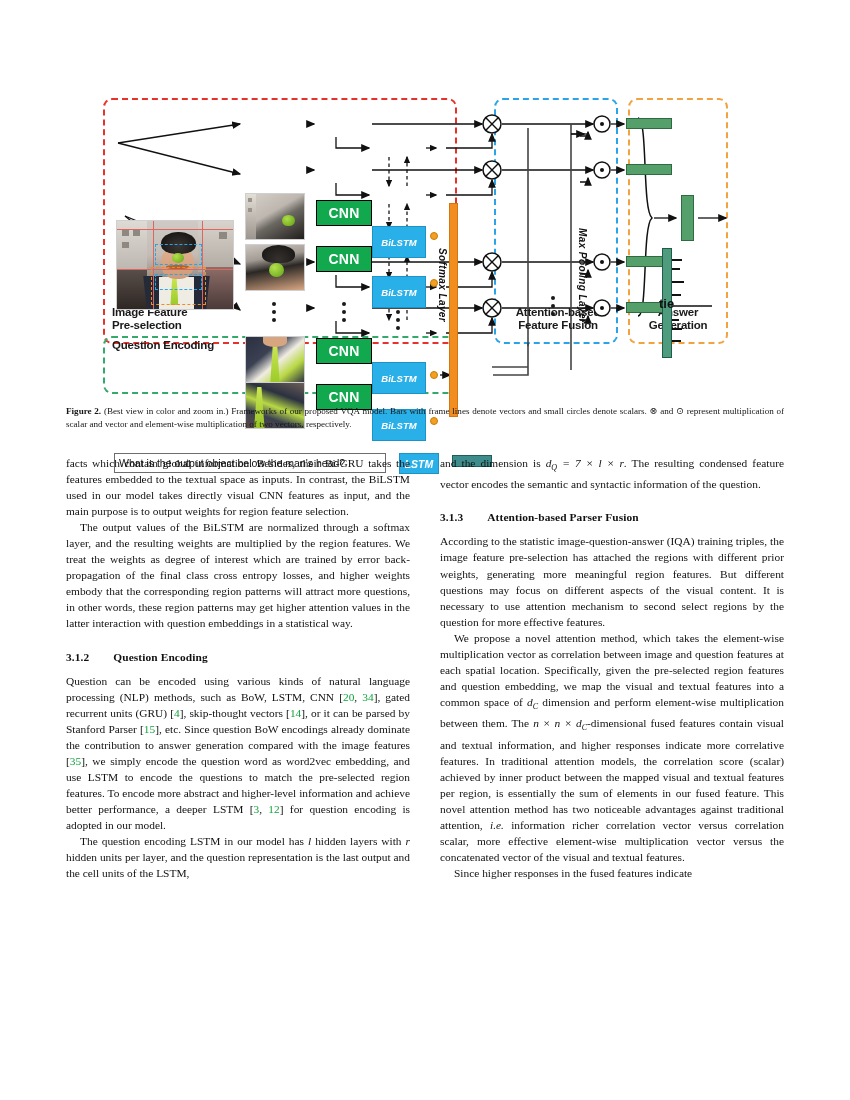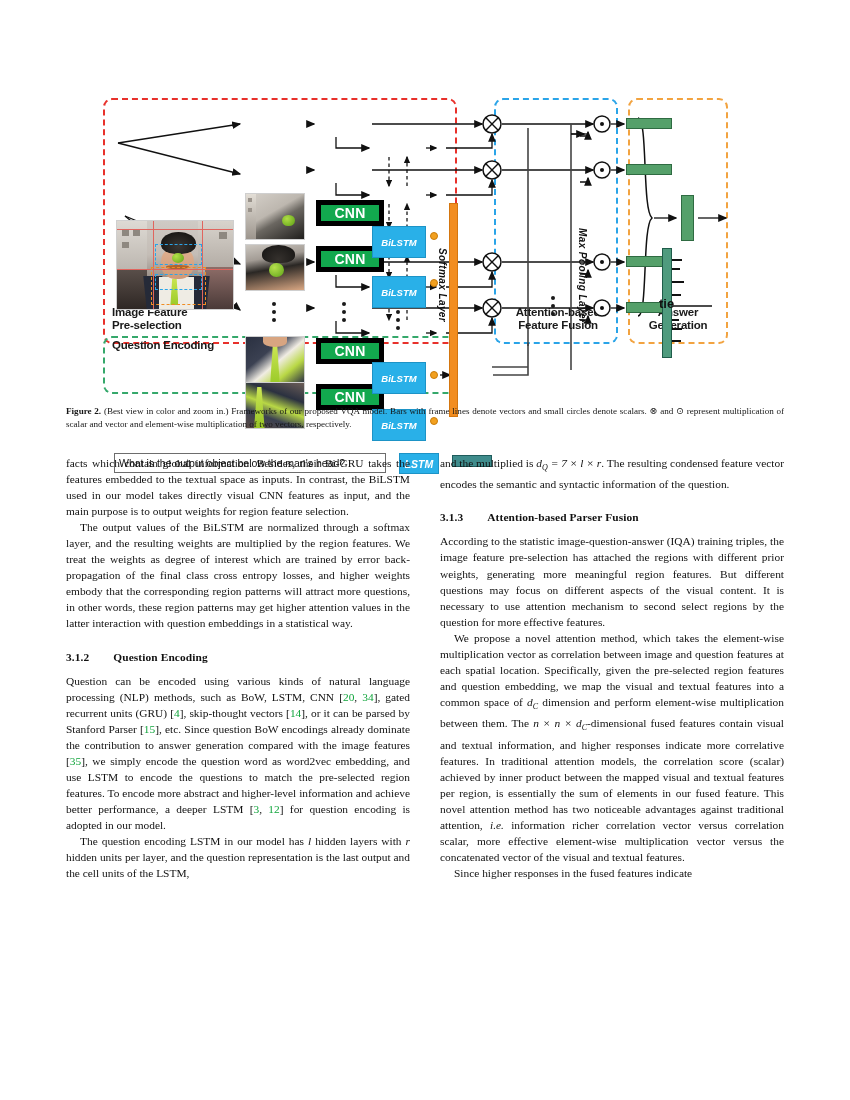--- a/index.html
+++ b/index.html
@@ -103,22 +103,22 @@
   .tblob { position:absolute; border-radius:50%; }
 
   
   .blk {
     position: absolute;
     font-family: "Liberation Sans", sans-serif;
     display: flex; align-items: center; justify-content: center;
     color: #ffffff; font-weight: 700;
   }
   .cnn {
-    background: #12a84e; border: 5px solid #000000;
-    width: 68px; height: 26px; font-size: 14px; letter-spacing: .3px;
+    background: #12a84e; border: 1px solid #000000;
+    width: 56px; height: 26px; font-size: 14px; letter-spacing: .3px;
   }
   .bilstm {
     background: #29b0e8; border: 1px solid #1d93c6;
     width: 54px; height: 32px; font-size: 9.5px; font-style: italic; font-weight: 700;
   }
   .lstmq {
     background: #29b0e8; border: 1px solid #1d93c6;
     width: 40px; height: 21px; font-size: 10.5px; font-style: italic; font-weight: 700;
   }
   .cnn1 { left: 316px; top: 112px; }  .cnn2 { left: 316px; top: 158px; }
@@ -496,21 +496,21 @@
     <h4 class="sec">
       <span class="num">3.1.2</span><span>Question Encoding</span>
     </h4>
 
     <p class="noind"><span>Question can be encoded using various kinds of natural language processing (NLP) methods, such as BoW, LSTM, CNN [</span><span class="cite">20</span>, <span class="cite">34</span><span>], gated recurrent units (GRU) [</span><span class="cite">4</span><span>], skip-thought vectors [</span><span class="cite">14</span><span>], or it can be parsed by Stanford Parser [</span><span class="cite">15</span><span>], etc. Since question BoW encodings already dominate the contribution to answer generation compared with the image features [</span><span class="cite">35</span><span>], we simply encode the question word as word2vec embedding, and use LSTM to encode the questions to match the pre-selected region features. To encode more abstract and higher-level information and achieve better performance, a deeper LSTM [</span><span class="cite">3</span>, <span class="cite">12</span><span>] for question encoding is adopted in our model.</span></p>
 
     <p><span>The question encoding LSTM in our model has</span> <span class="mf">l</span> <span>hidden layers with</span> <span class="mf">r</span> <span>hidden units per layer, and the question representation is the last output and the cell units of the LSTM,</span></p>
   </div>
 
   <div class="col col-r">
-    <p class="noind"><span>and the multiplied is</span> <span class="mf">d</span><sub class="s">Q</sub> <span class="mf">= 7 × l × r</span><span>. The resulting condensed feature vector encodes the semantic and syntactic information of the question.</span></p>
+    <p class="noind"><span>and the dimension is</span> <span class="mf">d</span><sub class="s">Q</sub> <span class="mf">= 7 × l × r</span><span>. The resulting condensed feature vector encodes the semantic and syntactic information of the question.</span></p>
 
     <h4 class="sec">
       <span class="num">3.1.3</span><span>Attention-based Parser Fusion</span>
     </h4>
 
     <p class="noind">According to the statistic image-question-answer (IQA) training triples, the image feature pre-selection has attached the regions with different prior weights, generating more meaningful region features. But different questions may focus on different aspects of the visual content. It is necessary to use attention mechanism to second select regions by the question for more effective features.</p>
 
     <p><span>We propose a novel attention method, which takes the element-wise multiplication vector as correlation between image and question features at each spatial location. Specifically, given the pre-selected region features and question embedding, we map the visual and textual features into a common space of</span> <span class="mf">d</span><sub class="s">C</sub> <span>dimension and perform element-wise multiplication between them. The</span> <span class="mf">n × n × d</span><sub class="s">C</sub><span>-dimensional fused features contain visual and textual information, and higher responses indicate more correlative features. In traditional attention models, the correlation score (scalar) achieved by inner product between the mapped visual and textual features per region, is essentially the sum of elements in our fused feature. This novel attention method has two noticeable advantages against traditional attention,</span> <i class="mv">i.e.</i> <span>information richer correlation vector versus correlation scalar, more effective element-wise multiplication vector versus the concatenated vector of the visual and textual features.</span></p>
 
     <p>Since higher responses in the fused features indicate</p>

